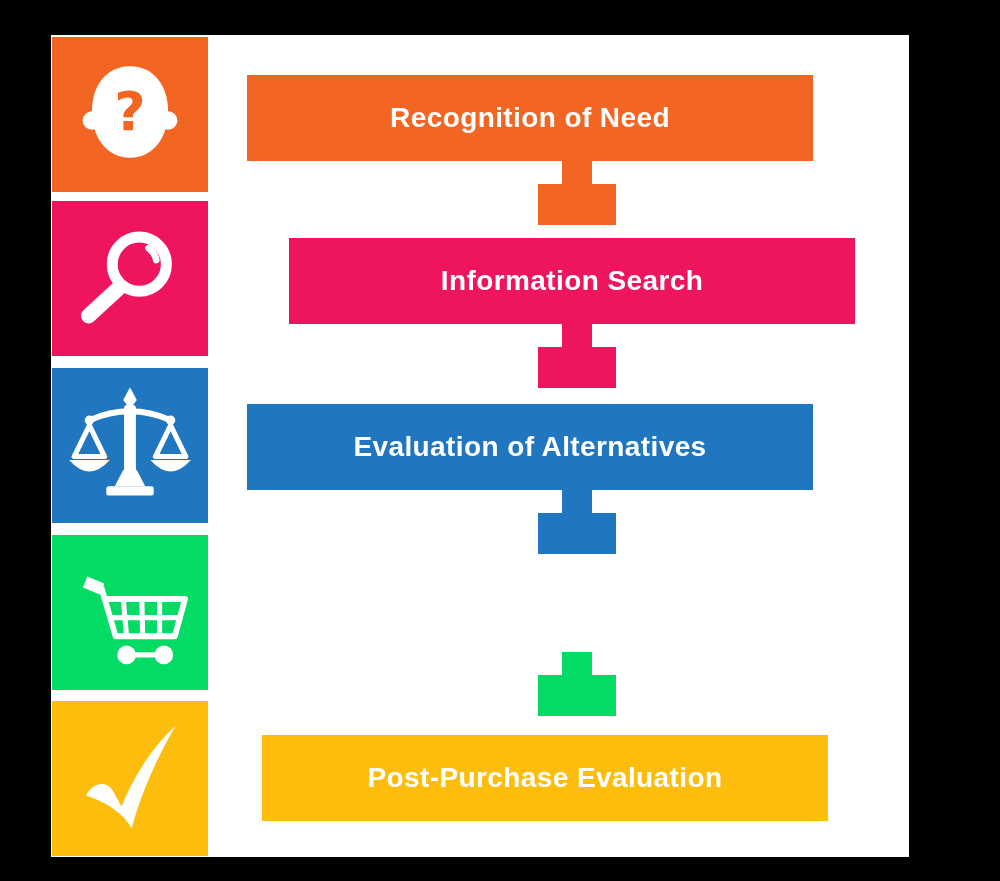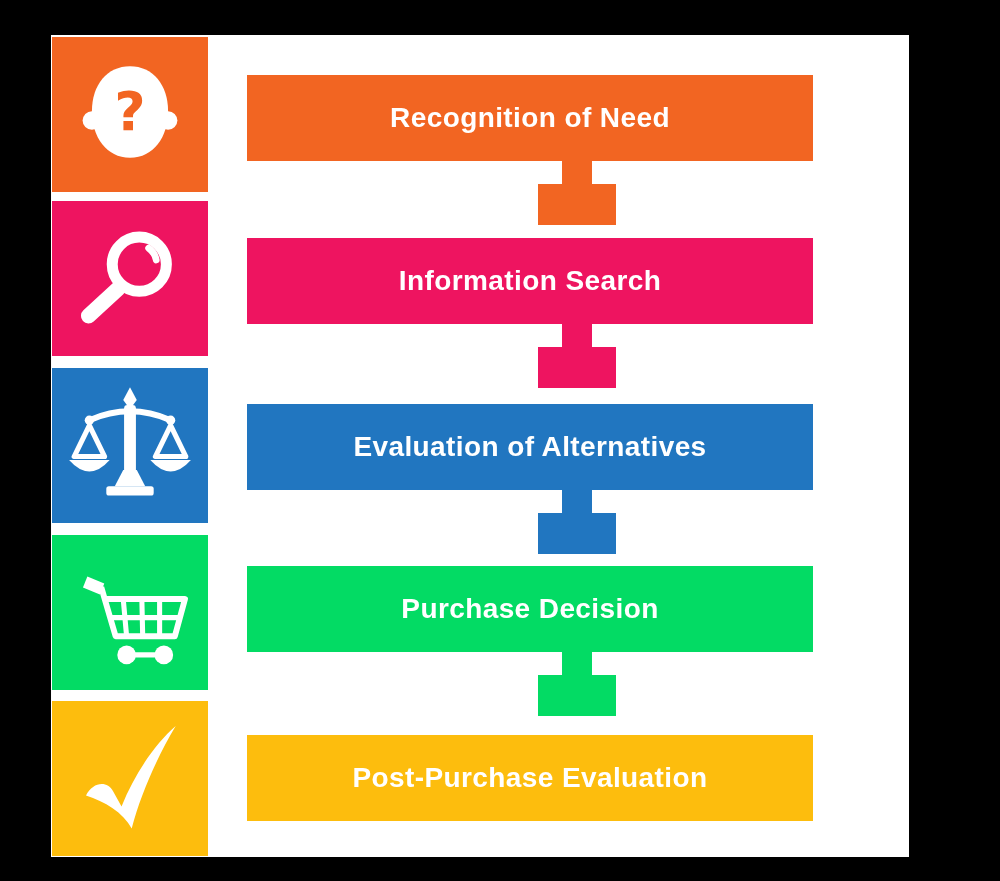--- a/index.html
+++ b/index.html
@@ -27,21 +27,21 @@
   
   .bar{
     position:absolute;left:247px;width:566px;height:86px;
     display:flex;align-items:center;justify-content:center;
   }
   .bar .label{
     color:#fff;font-size:28px;font-weight:700;letter-spacing:.4px;
     text-align:center;white-space:nowrap;
   }
   .bar-0{top:75px;}
-  .bar-1{top:238px;}
+  .bar-1{top:238px;margin-left:42px;}
   .bar-2{top:404px;}
   .bar-3{top:566px;}
   .bar-4{top:735px;}
 
   
   .stem{position:absolute;left:562px;width:30px;height:23px;}
   .chunk{position:absolute;left:538px;width:78px;height:41px;}
   .stem-0{top:161px;} .chunk-0{top:184px;}
   .stem-1{top:324px;} .chunk-1{top:347px;}
   .stem-2{top:490px;} .chunk-2{top:513px;}
@@ -106,24 +106,21 @@
 
   <div class="bar bar-0" style="background: rgb(242, 101, 34);">
     <span class="label" style="color: rgb(255, 255, 255);">Recognition of Need</span>
   </div>
   <div class="bar bar-1" style="background: rgb(238, 20, 96);">
     <span class="label" style="color: rgb(255, 255, 255);">Information Search</span>
   </div>
   <div class="bar bar-2" style="background: rgb(33, 118, 192);">
     <span class="label" style="color: rgb(255, 255, 255);">Evaluation of Alternatives</span>
   </div>
-  <div class="bar bar-3" style="background: rgb(3, 219, 100);">
-    <span class="label" style="color: rgb(255, 255, 255);">Purchase Decision</span>
-  </div>
-  <div class="bar bar-4" style="background: rgb(253, 189, 13);">
+  <div class="bar bar-4" style="background: rgb(253, 189, 13); margin-left: 15px;">
     <span class="label" style="color: rgb(255, 255, 255);">Post-Purchase Evaluation</span>
   </div>
 
   <div class="stem stem-0" style="background: rgb(242, 101, 34);"></div>
   <div class="chunk chunk-0" style="background: rgb(242, 101, 34);"></div>
   <div class="stem stem-1" style="background: rgb(238, 20, 96);"></div>
   <div class="chunk chunk-1" style="background: rgb(238, 20, 96);"></div>
   <div class="stem stem-2" style="background: rgb(33, 118, 192);"></div>
   <div class="chunk chunk-2" style="background: rgb(33, 118, 192);"></div>
   <div class="stem stem-3" style="background: rgb(3, 219, 100);"></div>

